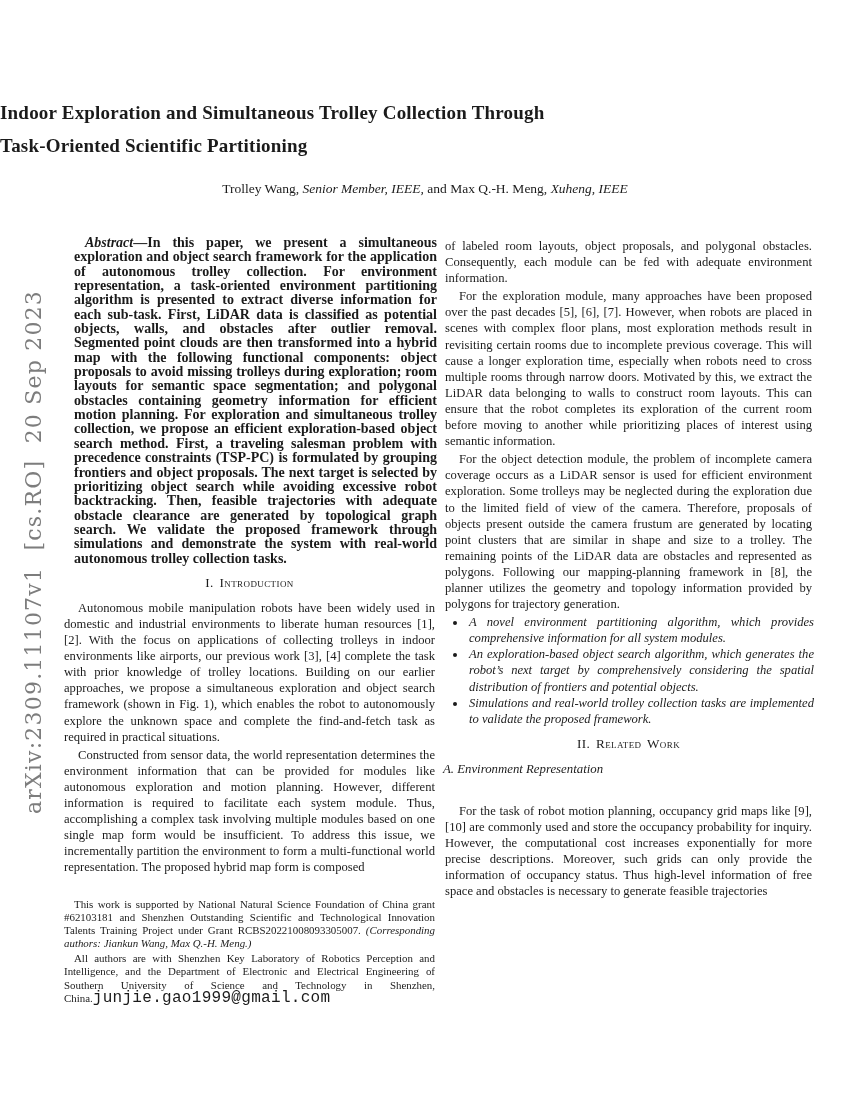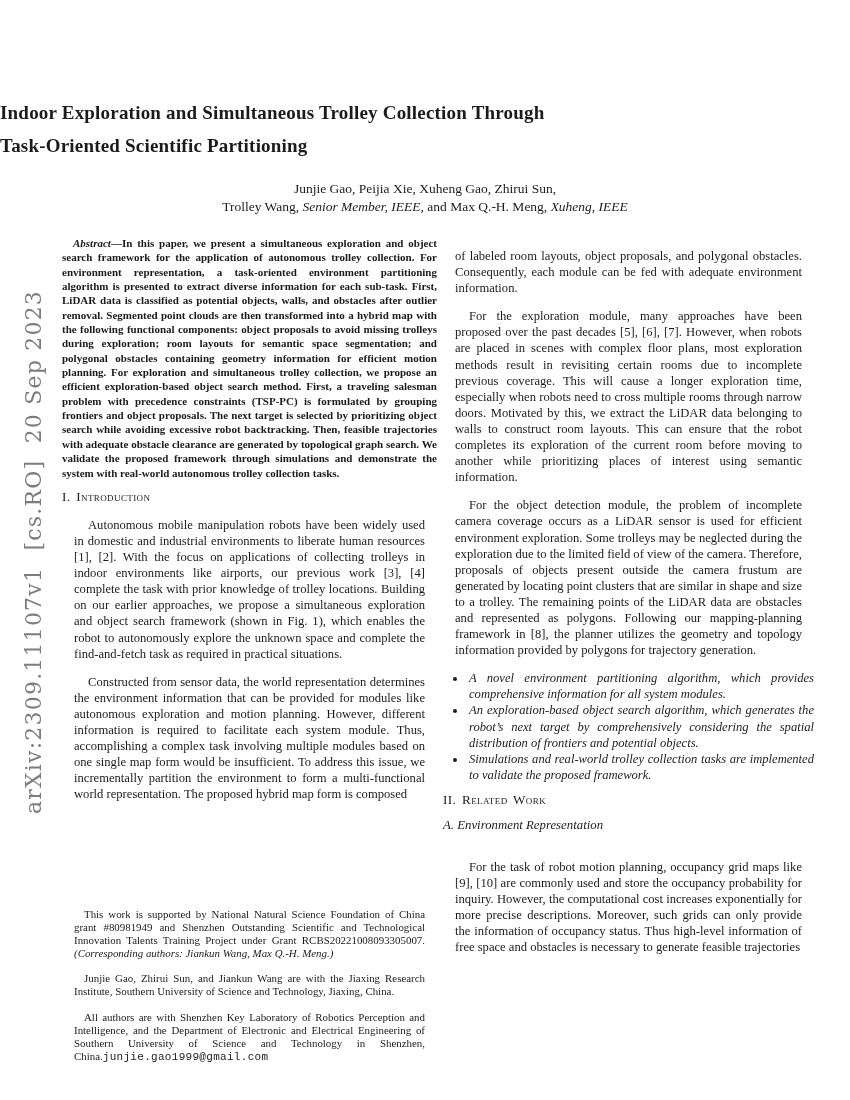--- a/index.html
+++ b/index.html
@@ -38,92 +38,91 @@
   
   .col{
     position:absolute;top:236px;
     font-size:12.6px;line-height:16.1px;
     text-align:justify;
   }
   .col-left{left:62px;width:375px;}
   .col-right{left:443px;width:371px;}
   .abstract{
     font-weight:bold;
-    font-size:11px;line-height:14.35px;
+    font-size:14px;line-height:14.35px;
     text-indent:11px;
-    margin:0 0 6px 0;
+    margin:0 0 6px 12px;
   }
   .abstract .abs-label{font-style:italic;}
   .sec-head{
+    text-align:center;
     font-variant:small-caps;
     font-size:13.2px;
     font-weight:normal;
     letter-spacing:0.4px;
     word-spacing:2px;
     margin:9px 0 9px 0;
     line-height:16px;
   }
   .subsec-head{
     font-style:italic;
     font-size:12.8px;
     text-align:left;
     margin:6px 0 26px 0;
     line-height:16px;
   }
-  .p{margin:12px;text-indent:14px;}
+  .p{margin:2px;text-indent:14px;}
   .p.noindent{text-indent:0;}
   ul.contribs{
     margin:2px 0 2px 0;
     padding-left:24px;
     list-style:disc outside;
     font-style:italic;
   }
   ul.contribs li{margin:0;padding-left:2px;text-align:justify;}
   
   .footnote{
     position:absolute;left:62px;top:896px;width:375px;
     font-size:10.9px;line-height:13.1px;
     text-align:justify;
   }
   .footnote .p{text-indent:10px;}
   .mono{
     font-family:"Liberation Mono","DejaVu Sans Mono",monospace;
-    font-size:11px;
+    font-size:16px;
     letter-spacing:0.3px;
   }
 </style>
 </head>
 <body>
 
 <div class="page">
 
   <div class="arxiv">arXiv:2309.11107v1  [cs.RO]  20 Sep 2023</div>
 
   <div class="title-block">
     <div class="title-line">Indoor Exploration and Simultaneous Trolley Collection Through</div>
     <div class="title-line">Task-Oriented Scientific Partitioning</div>
   </div>
 
   <div class="authors-block">
-    <div>Junjie Gao, Peijia Xie, Xuheng Gao, Zhirui Sun,</div>
     <div><span>Trolley Wang, </span><span class="italic">Senior Member, IEEE,</span><span> and Max Q.-H. Meng, </span><span class="italic">Xuheng, IEEE</span></div>
   </div>
 
   <div class="col col-left">
     <p class="abstract"><span class="abs-label">Abstract</span><span>—In this paper, we present a simultaneous exploration and object search framework for the application of autonomous trolley collection. For environment representation, a task-oriented environment partitioning algorithm is presented to extract diverse information for each sub-task. First, LiDAR data is classified as potential objects, walls, and obstacles after outlier removal. Segmented point clouds are then transformed into a hybrid map with the following functional components: object proposals to avoid missing trolleys during exploration; room layouts for semantic space segmentation; and polygonal obstacles containing geometry information for efficient motion planning. For exploration and simultaneous trolley collection, we propose an efficient exploration-based object search method. First, a traveling salesman problem with precedence constraints (TSP-PC) is formulated by grouping frontiers and object proposals. The next target is selected by prioritizing object search while avoiding excessive robot backtracking. Then, feasible trajectories with adequate obstacle clearance are generated by topological graph search. We validate the proposed framework through simulations and demonstrate the system with real-world autonomous trolley collection tasks.</span></p>
 
     <div class="sec-head">I. Introduction</div>
 
     <p class="p">Autonomous mobile manipulation robots have been widely used in domestic and industrial environments to liberate human resources [1], [2]. With the focus on applications of collecting trolleys in indoor environments like airports, our previous work [3], [4] complete the task with prior knowledge of trolley locations. Building on our earlier approaches, we propose a simultaneous exploration and object search framework (shown in Fig. 1), which enables the robot to autonomously explore the unknown space and complete the find-and-fetch task as required in practical situations.</p>
     <p class="p">Constructed from sensor data, the world representation determines the environment information that can be provided for modules like autonomous exploration and motion planning. However, different information is required to facilitate each system module. Thus, accomplishing a complex task involving multiple modules based on one single map form would be insufficient. To address this issue, we incrementally partition the environment to form a multi-functional world representation. The proposed hybrid map form is composed</p>
   </div>
 
   <div class="footnote">
-    <p class="p"><span>This work is supported by National Natural Science Foundation of China grant #80981949 and Shenzhen Outstanding Scientific and Technological Innovation Talents Training Project under Grant RCBS20221008093305007. </span><span class="italic">(Corresponding authors: Jiankun Wang, Max Q.-H. Meng.)</span></p>
-    <p class="p">Junjie Gao, Zhirui Sun, and Jiankun Wang are with the Jiaxing Research Institute, Southern University of Science and Technology, Jiaxing, China.</p>
+    <p class="p"><span>This work is supported by National Natural Science Foundation of China grant #62103181 and Shenzhen Outstanding Scientific and Technological Innovation Talents Training Project under Grant RCBS20221008093305007. </span><span class="italic">(Corresponding authors: Jiankun Wang, Max Q.-H. Meng.)</span></p>
     <p class="p"><span>All authors are with Shenzhen Key Laboratory of Robotics Perception and Intelligence, and the Department of Electronic and Electrical Engineering of Southern University of Science and Technology in Shenzhen, China.</span><span class="mono">junjie.gao1999@gmail.com</span></p>
   </div>
 
   <div class="col col-right">
     <p class="p noindent">of labeled room layouts, object proposals, and polygonal obstacles. Consequently, each module can be fed with adequate environment information.</p>
     <p class="p">For the exploration module, many approaches have been proposed over the past decades [5], [6], [7]. However, when robots are placed in scenes with complex floor plans, most exploration methods result in revisiting certain rooms due to incomplete previous coverage. This will cause a longer exploration time, especially when robots need to cross multiple rooms through narrow doors. Motivated by this, we extract the LiDAR data belonging to walls to construct room layouts. This can ensure that the robot completes its exploration of the current room before moving to another while prioritizing places of interest using semantic information.</p>
     <p class="p">For the object detection module, the problem of incomplete camera coverage occurs as a LiDAR sensor is used for efficient environment exploration. Some trolleys may be neglected during the exploration due to the limited field of view of the camera. Therefore, proposals of objects present outside the camera frustum are generated by locating point clusters that are similar in shape and size to a trolley. The remaining points of the LiDAR data are obstacles and represented as polygons. Following our mapping-planning framework in [8], the planner utilizes the geometry and topology information provided by polygons for trajectory generation.</p>
 
     <ul class="contribs">
       <li>A novel environment partitioning algorithm, which provides comprehensive information for all system modules.</li>

